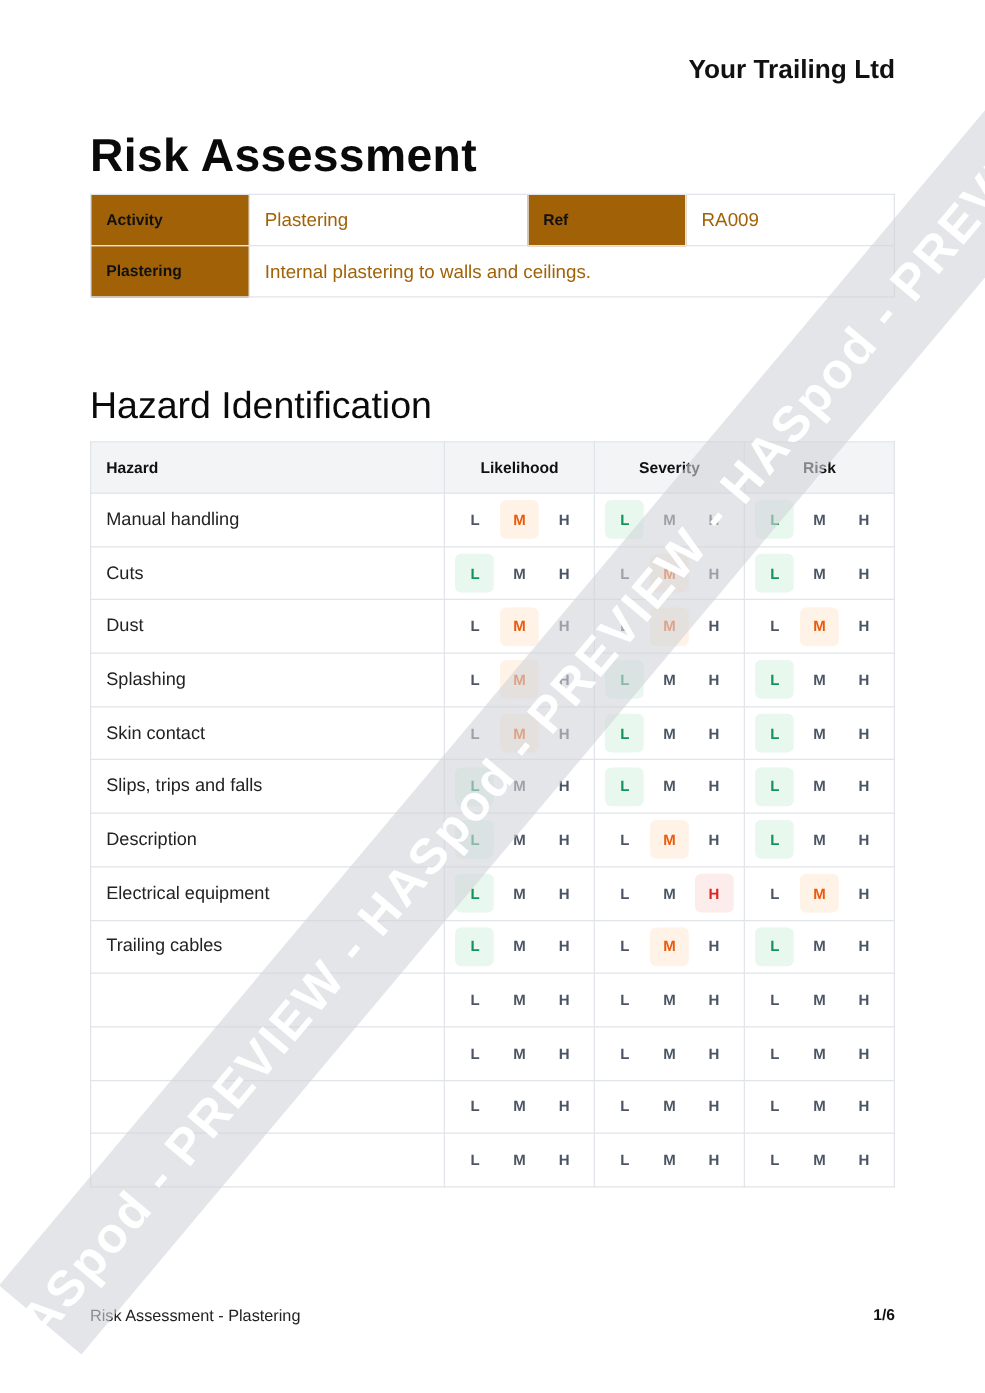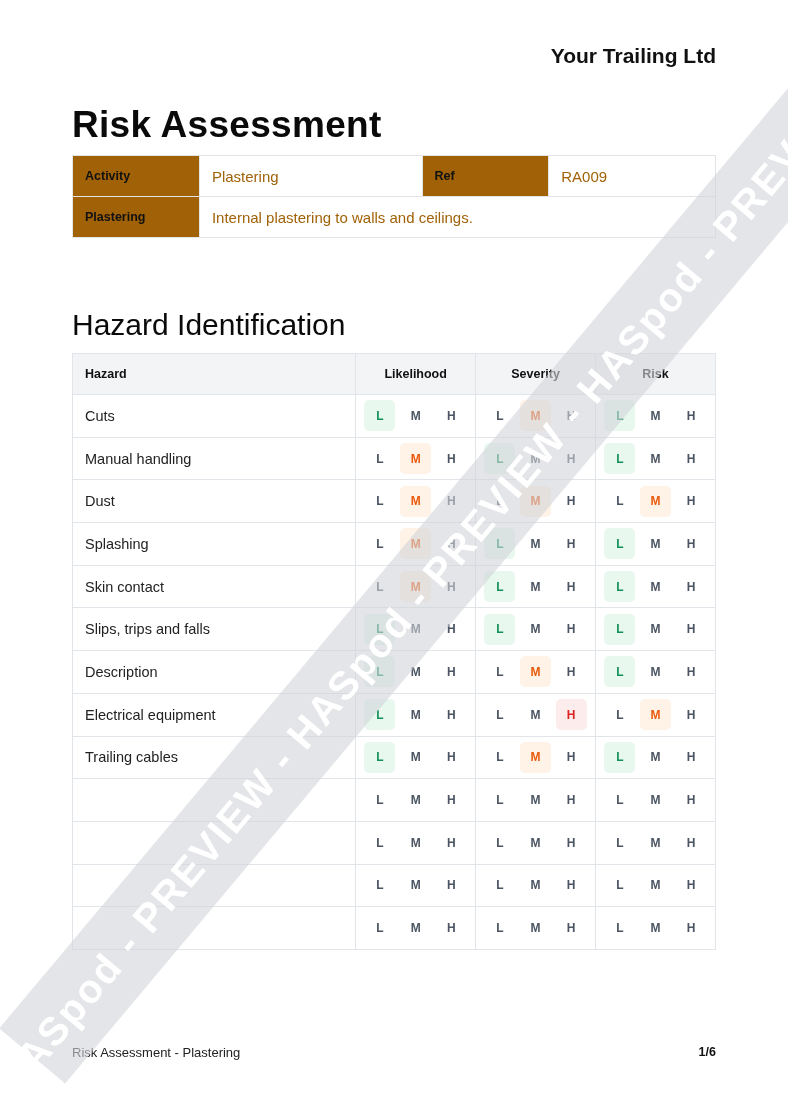--- a/index.html
+++ b/index.html
@@ -66,56 +66,56 @@
   <thead>
     <tr>
       <th class="hz">Hazard</th>
       <th>Likelihood</th>
       <th>Severity</th>
       <th>Risk</th>
     </tr>
   </thead>
   <tbody id="haz-body">
       <tr>
+        <td class="name">Manual handling</td>
+        <td>
+          <div class="lmh">
+            <span class="lv">L</span>
+            <span class="lv on-M">M</span>
+            <span class="lv">H</span>
+          </div>
+        </td>
+        <td>
+          <div class="lmh">
+            <span class="lv on-L">L</span>
+            <span class="lv">M</span>
+            <span class="lv">H</span>
+          </div>
+        </td>
+        <td>
+          <div class="lmh">
+            <span class="lv on-L">L</span>
+            <span class="lv">M</span>
+            <span class="lv">H</span>
+          </div>
+        </td>
+      </tr>
+      <tr>
         <td class="name">Cuts</td>
         <td>
           <div class="lmh">
             <span class="lv on-L">L</span>
             <span class="lv">M</span>
             <span class="lv">H</span>
           </div>
         </td>
         <td>
           <div class="lmh">
             <span class="lv">L</span>
             <span class="lv on-M">M</span>
-            <span class="lv">H</span>
-          </div>
-        </td>
-        <td>
-          <div class="lmh">
-            <span class="lv on-L">L</span>
-            <span class="lv">M</span>
-            <span class="lv">H</span>
-          </div>
-        </td>
-      </tr>
-      <tr>
-        <td class="name">Manual handling</td>
-        <td>
-          <div class="lmh">
-            <span class="lv">L</span>
-            <span class="lv on-M">M</span>
-            <span class="lv">H</span>
-          </div>
-        </td>
-        <td>
-          <div class="lmh">
-            <span class="lv on-L">L</span>
-            <span class="lv">M</span>
             <span class="lv">H</span>
           </div>
         </td>
         <td>
           <div class="lmh">
             <span class="lv on-L">L</span>
             <span class="lv">M</span>
             <span class="lv">H</span>
           </div>
         </td>

